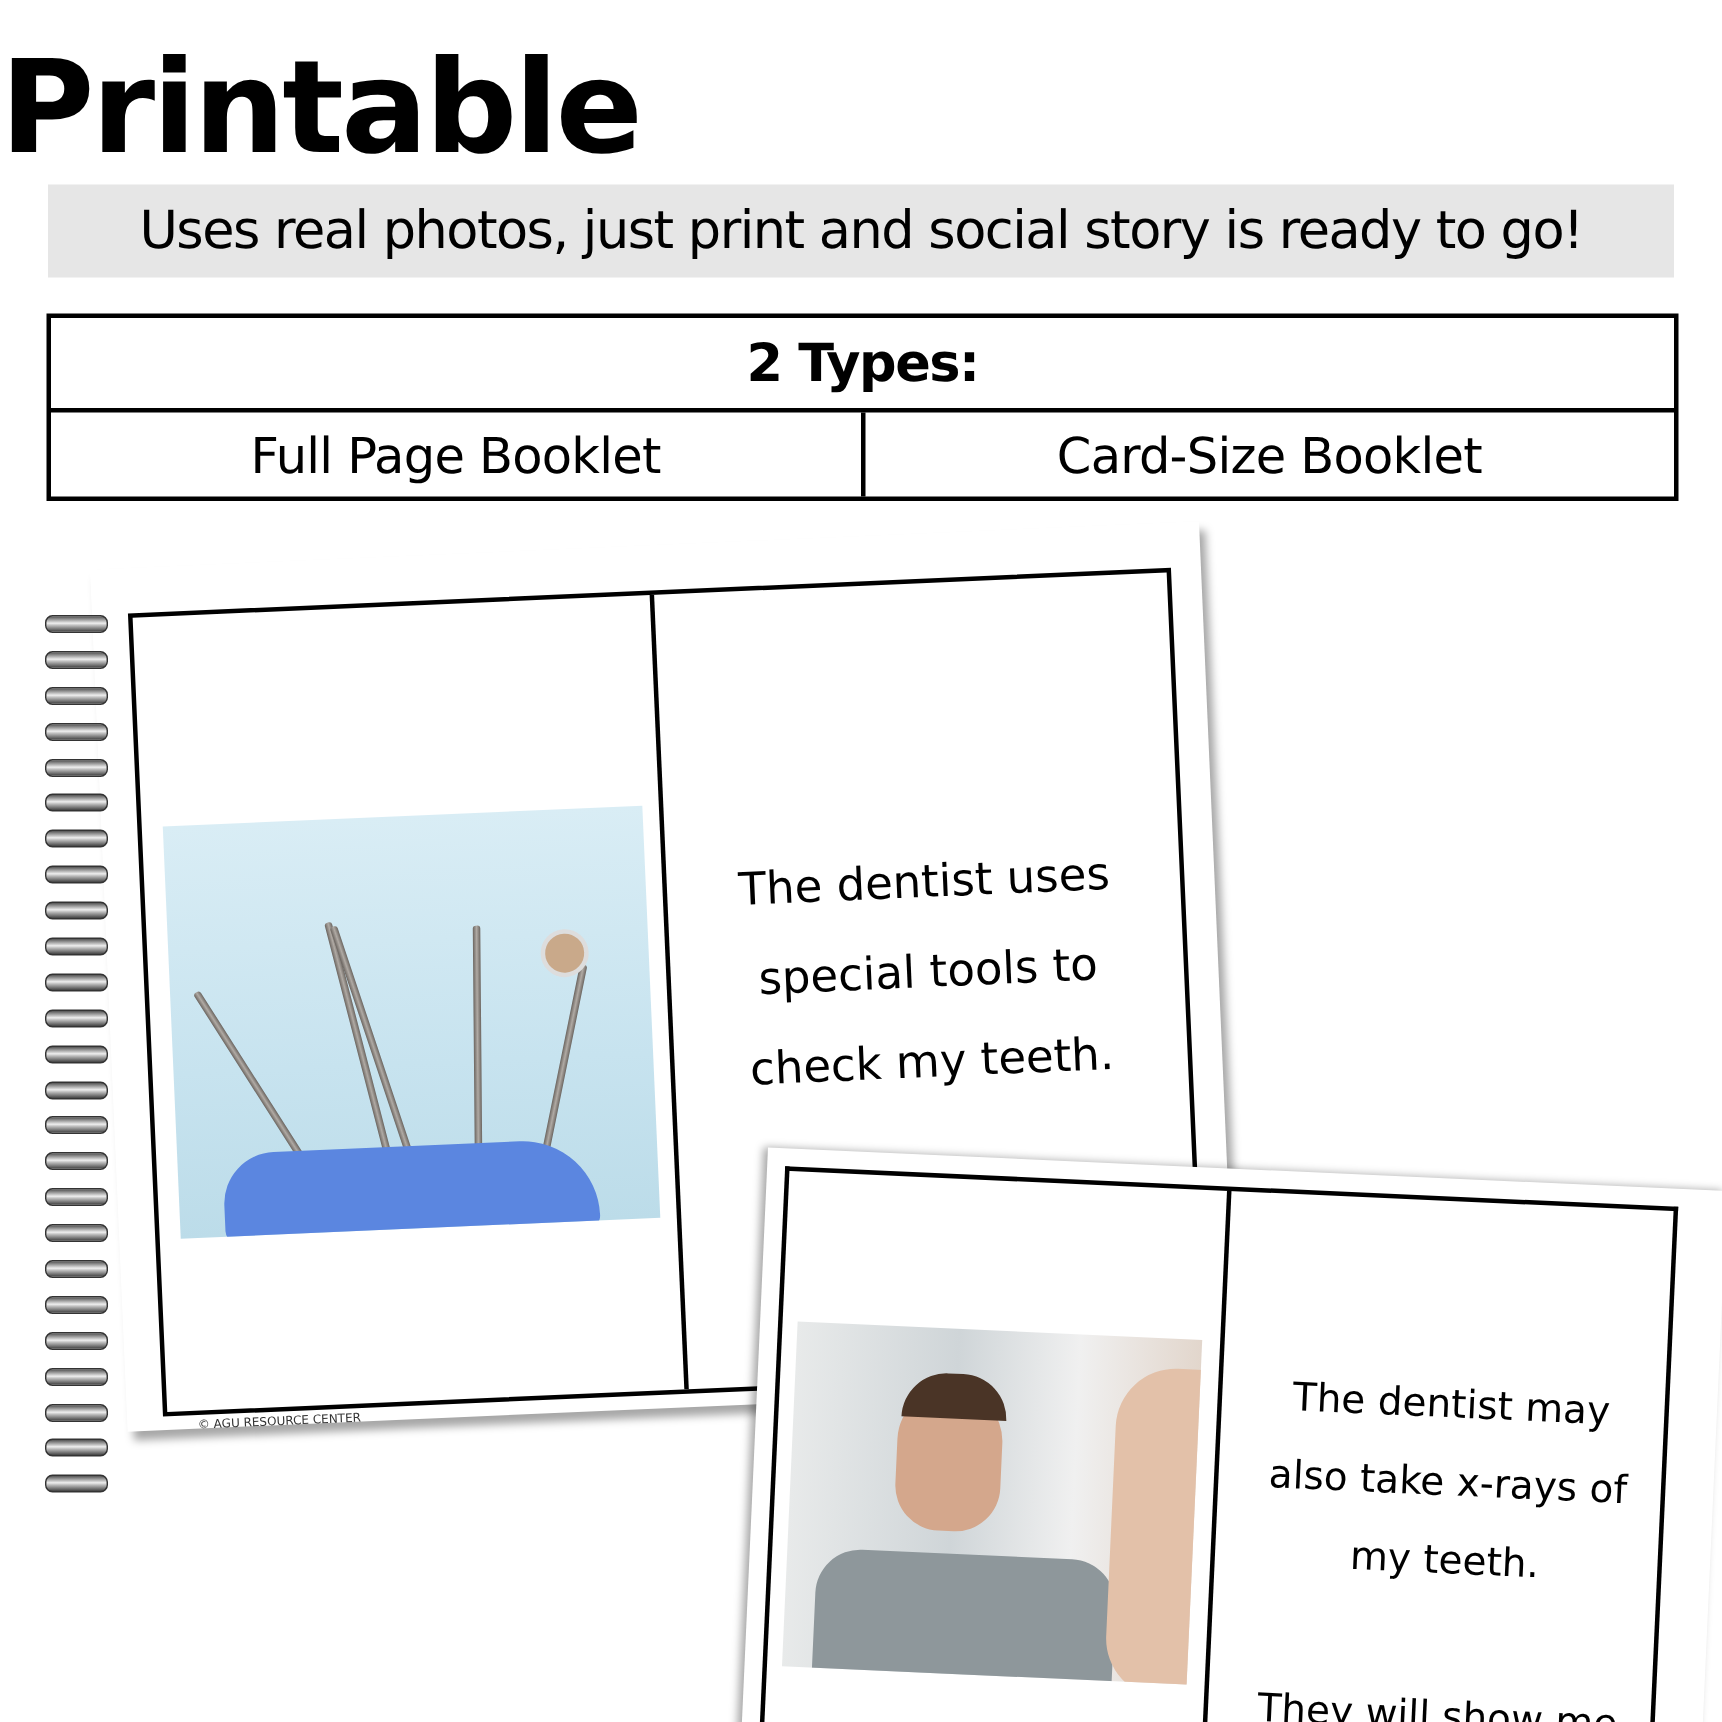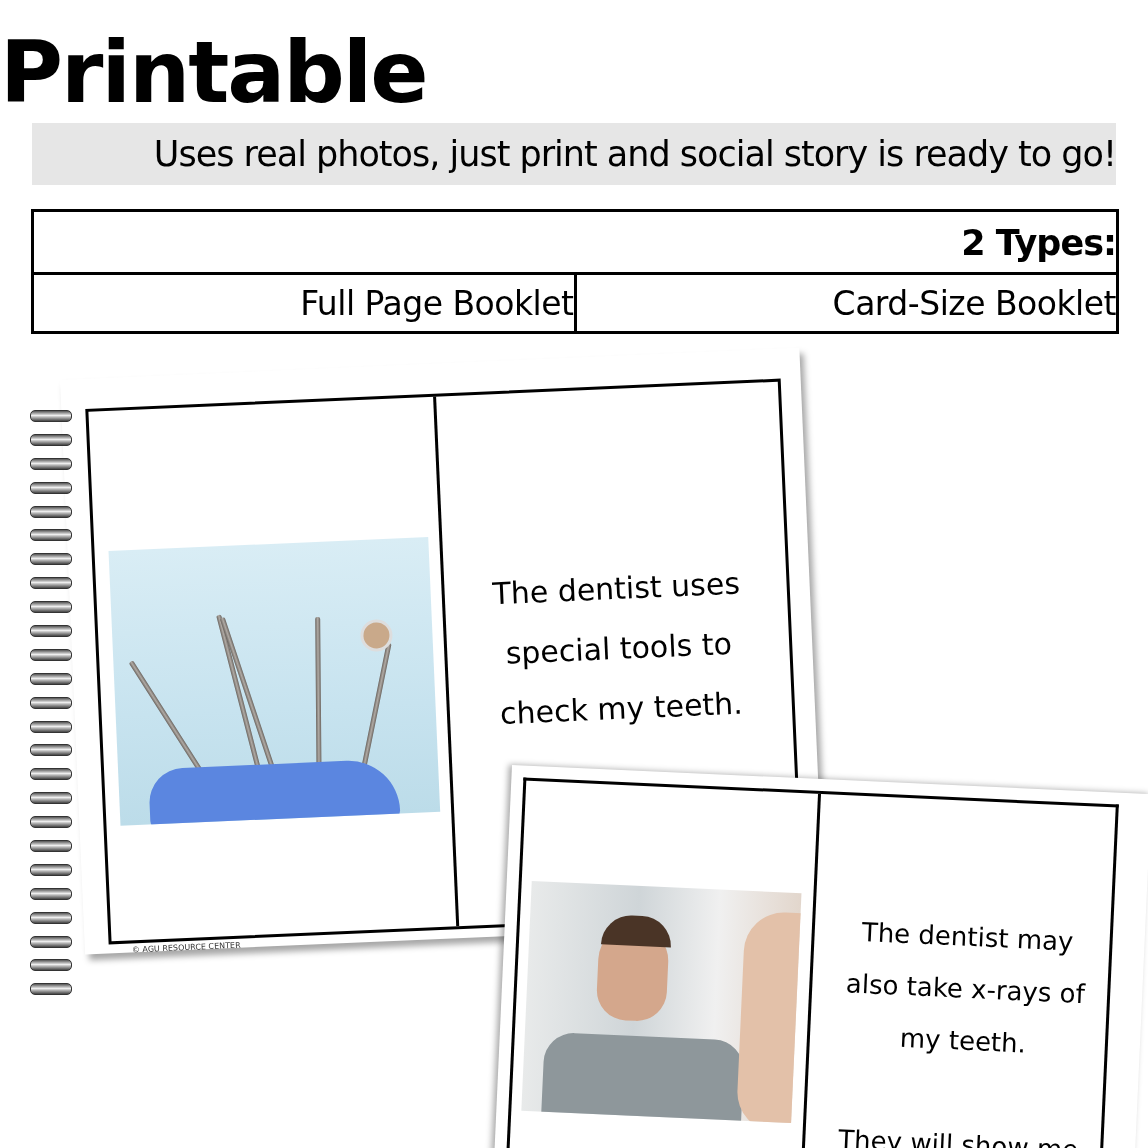--- a/index.html
+++ b/index.html
@@ -1,26 +1,26 @@
 <!DOCTYPE html>
 <html><head>
 <meta charset="utf-8">
 <style>
   html, body { margin:0; padding:0; }
   body { width:1148px; height:1148px; background:#ffffff; position:relative; overflow:hidden;
          font-family:"DejaVu Sans", sans-serif; color:#000; }
   .title { position:absolute; left:0; top:22px; width:1148px; text-align:left;
            font-size:86px; font-weight:bold; letter-spacing:-2px; line-height:100px; }
   .banner { position:absolute; left:32px; top:123px; width:1084px; height:62px; background:#e6e6e6;
-            text-align:right; font-size:35px; line-height:62px; letter-spacing:-1px; }
+            text-align:center; font-size:35px; line-height:62px; letter-spacing:-1px; }
   .types { position:absolute; left:31px; top:209px; width:1082px; height:119px; border:3px solid #000; }
-  .types-head { height:60px; border-bottom:3px solid #000; text-align:right; font-size:35px; font-weight:bold;
+  .types-head { height:60px; border-bottom:3px solid #000; text-align:center; font-size:35px; font-weight:bold;
                 line-height:62px; letter-spacing:-1px; }
   .types-row { display:flex; height:56px; }
-  .types-cell { flex:1; text-align:right; font-size:33px; line-height:58px; letter-spacing:-0.5px; }
+  .types-cell { flex:1; text-align:center; font-size:33px; line-height:58px; letter-spacing:-0.5px; }
   .types-cell + .types-cell { border-left:3px solid #000; }
 
   
   .book1 { position:absolute; left:60px; top:380px; width:740px; height:575px; background:#fff;
            transform:rotate(-2.5deg); transform-origin:0 0; box-shadow:4px 6px 6px rgba(0,0,0,0.35); }
   .book1 .frame { position:absolute; left:24px; top:30px; width:690px; height:530px; border:3px solid #000; border-right-width:3px; }
   .book1 .divider { position:absolute; left:345px; top:0; width:3px; height:100%; background:#000; }
   .photo1 { position:absolute; left:14px; top:140px; width:320px; height:275px;
             background:linear-gradient(180deg,#d9edf5 0%,#c7e3ef 60%,#bcdce9 100%); overflow:hidden; }
   .tool { position:absolute; width:5px; background:linear-gradient(90deg,#6b6560,#b0aaa4,#6b6560); border-radius:2px; transform-origin:bottom center; }

